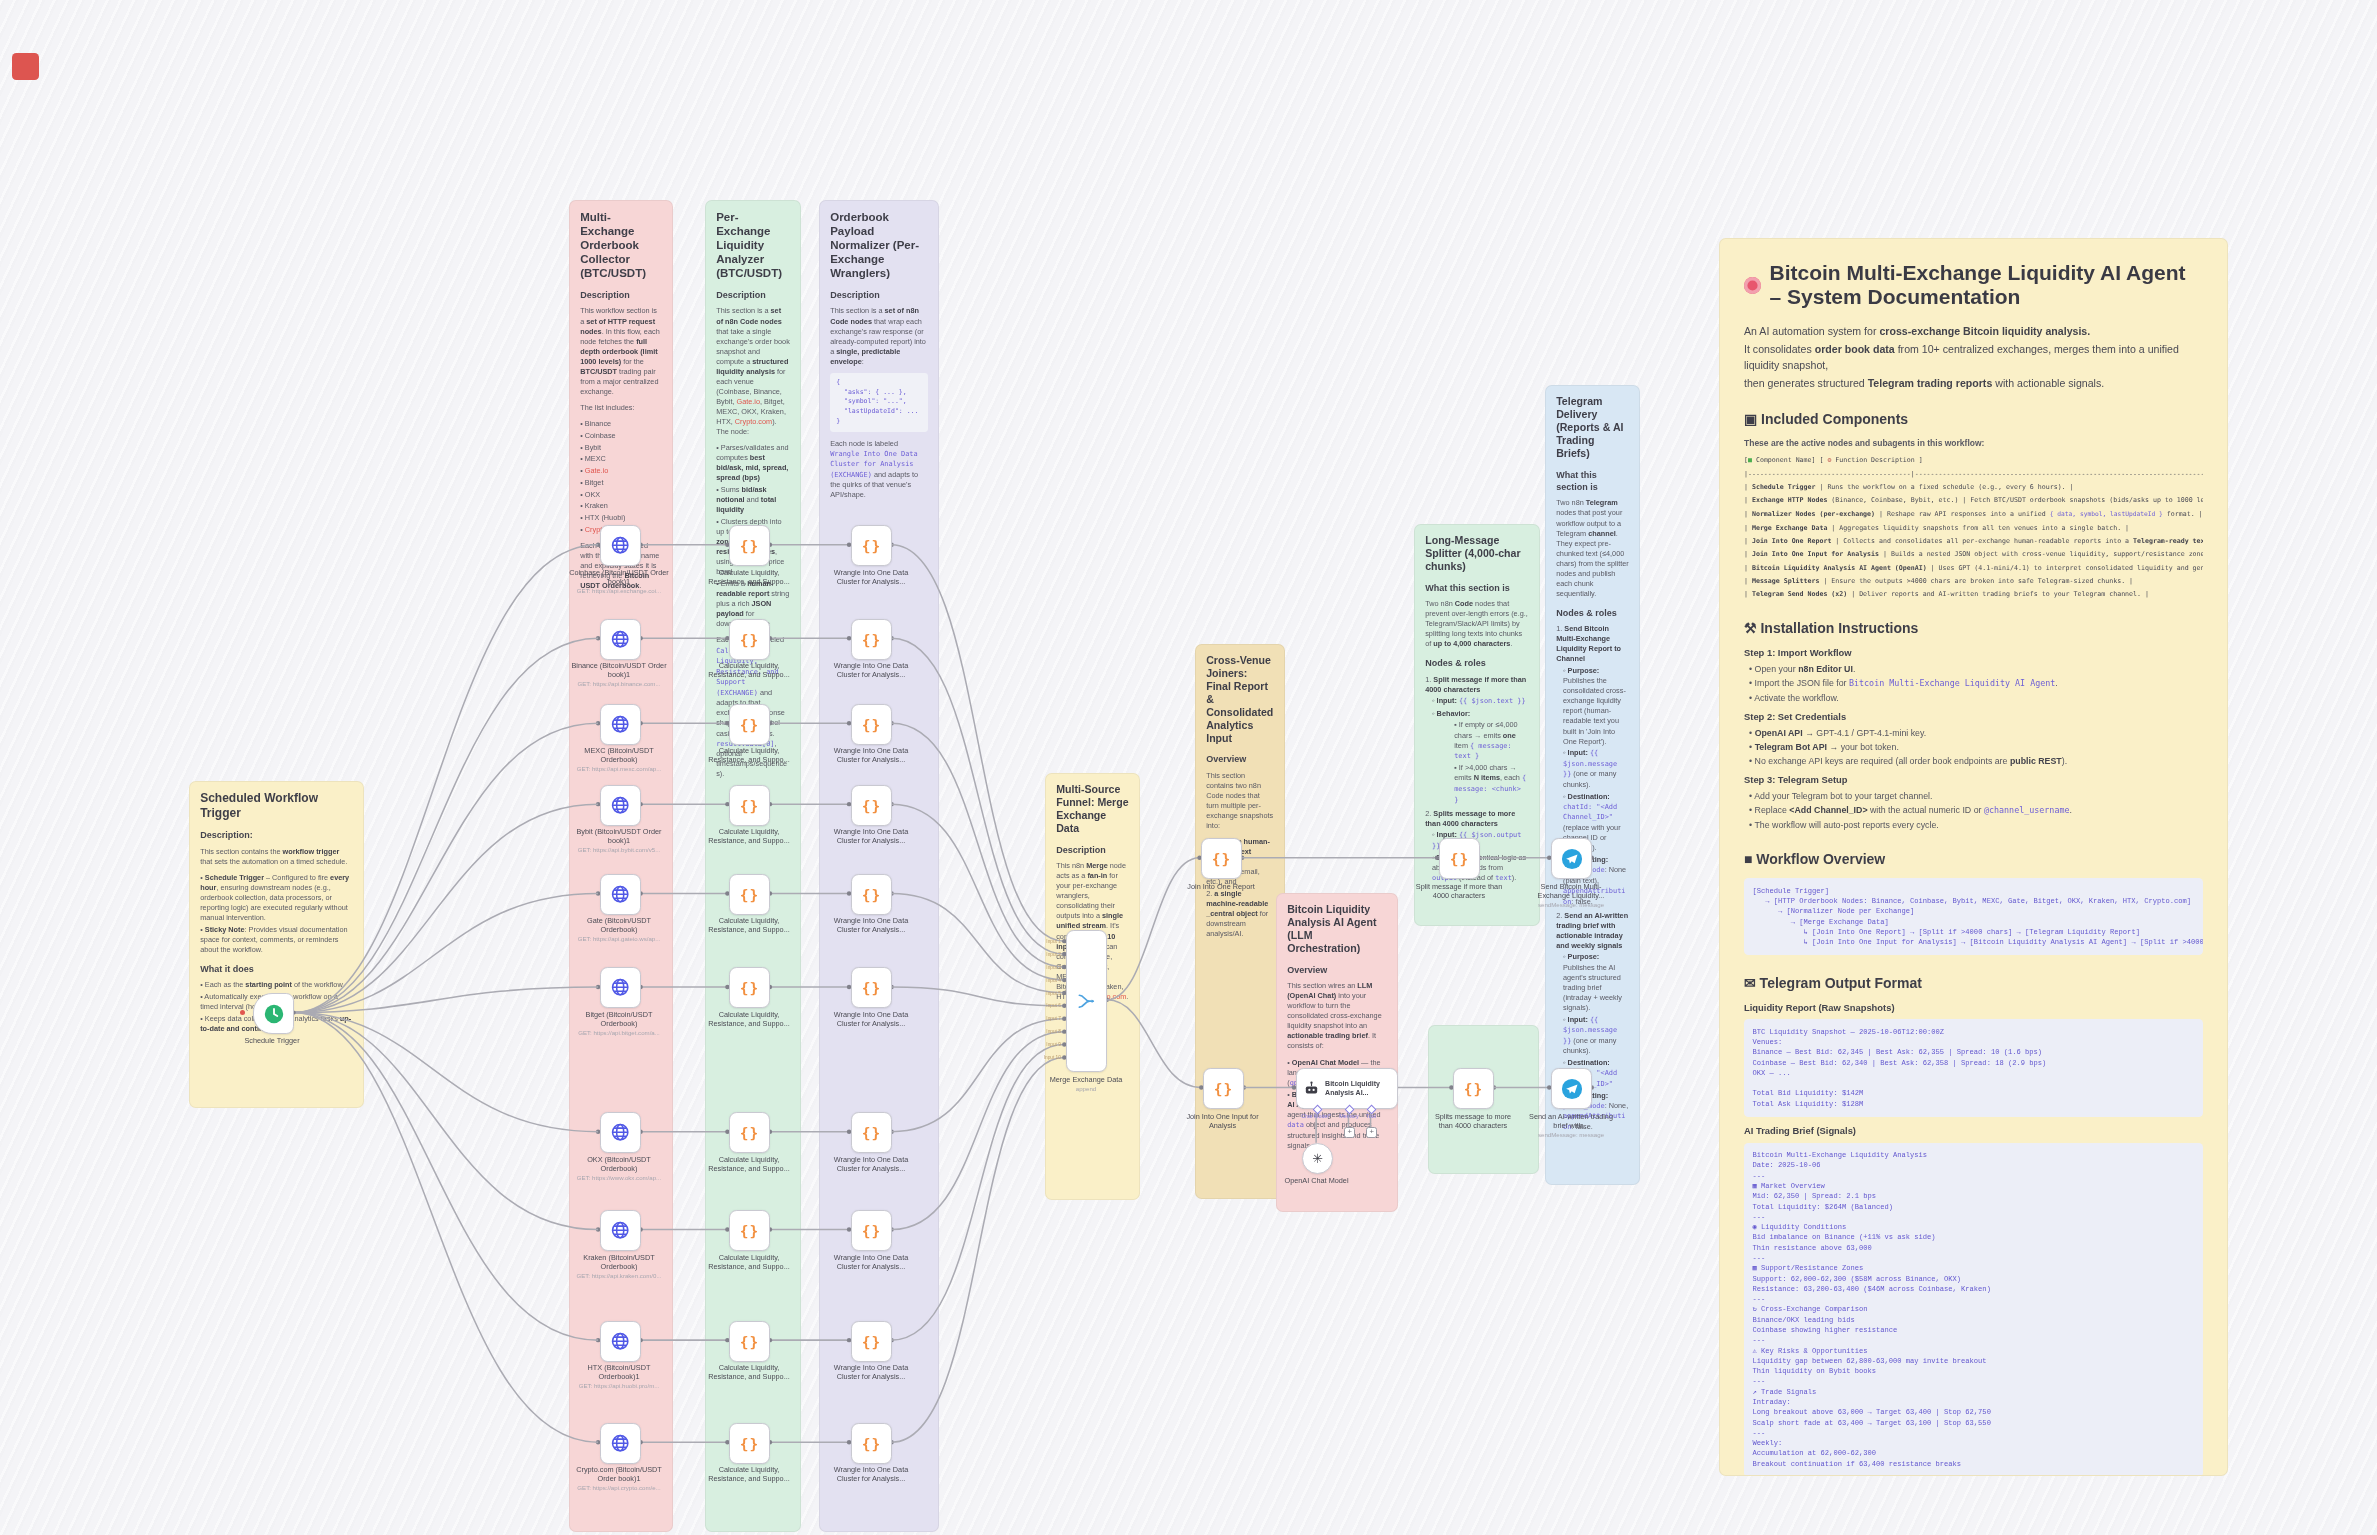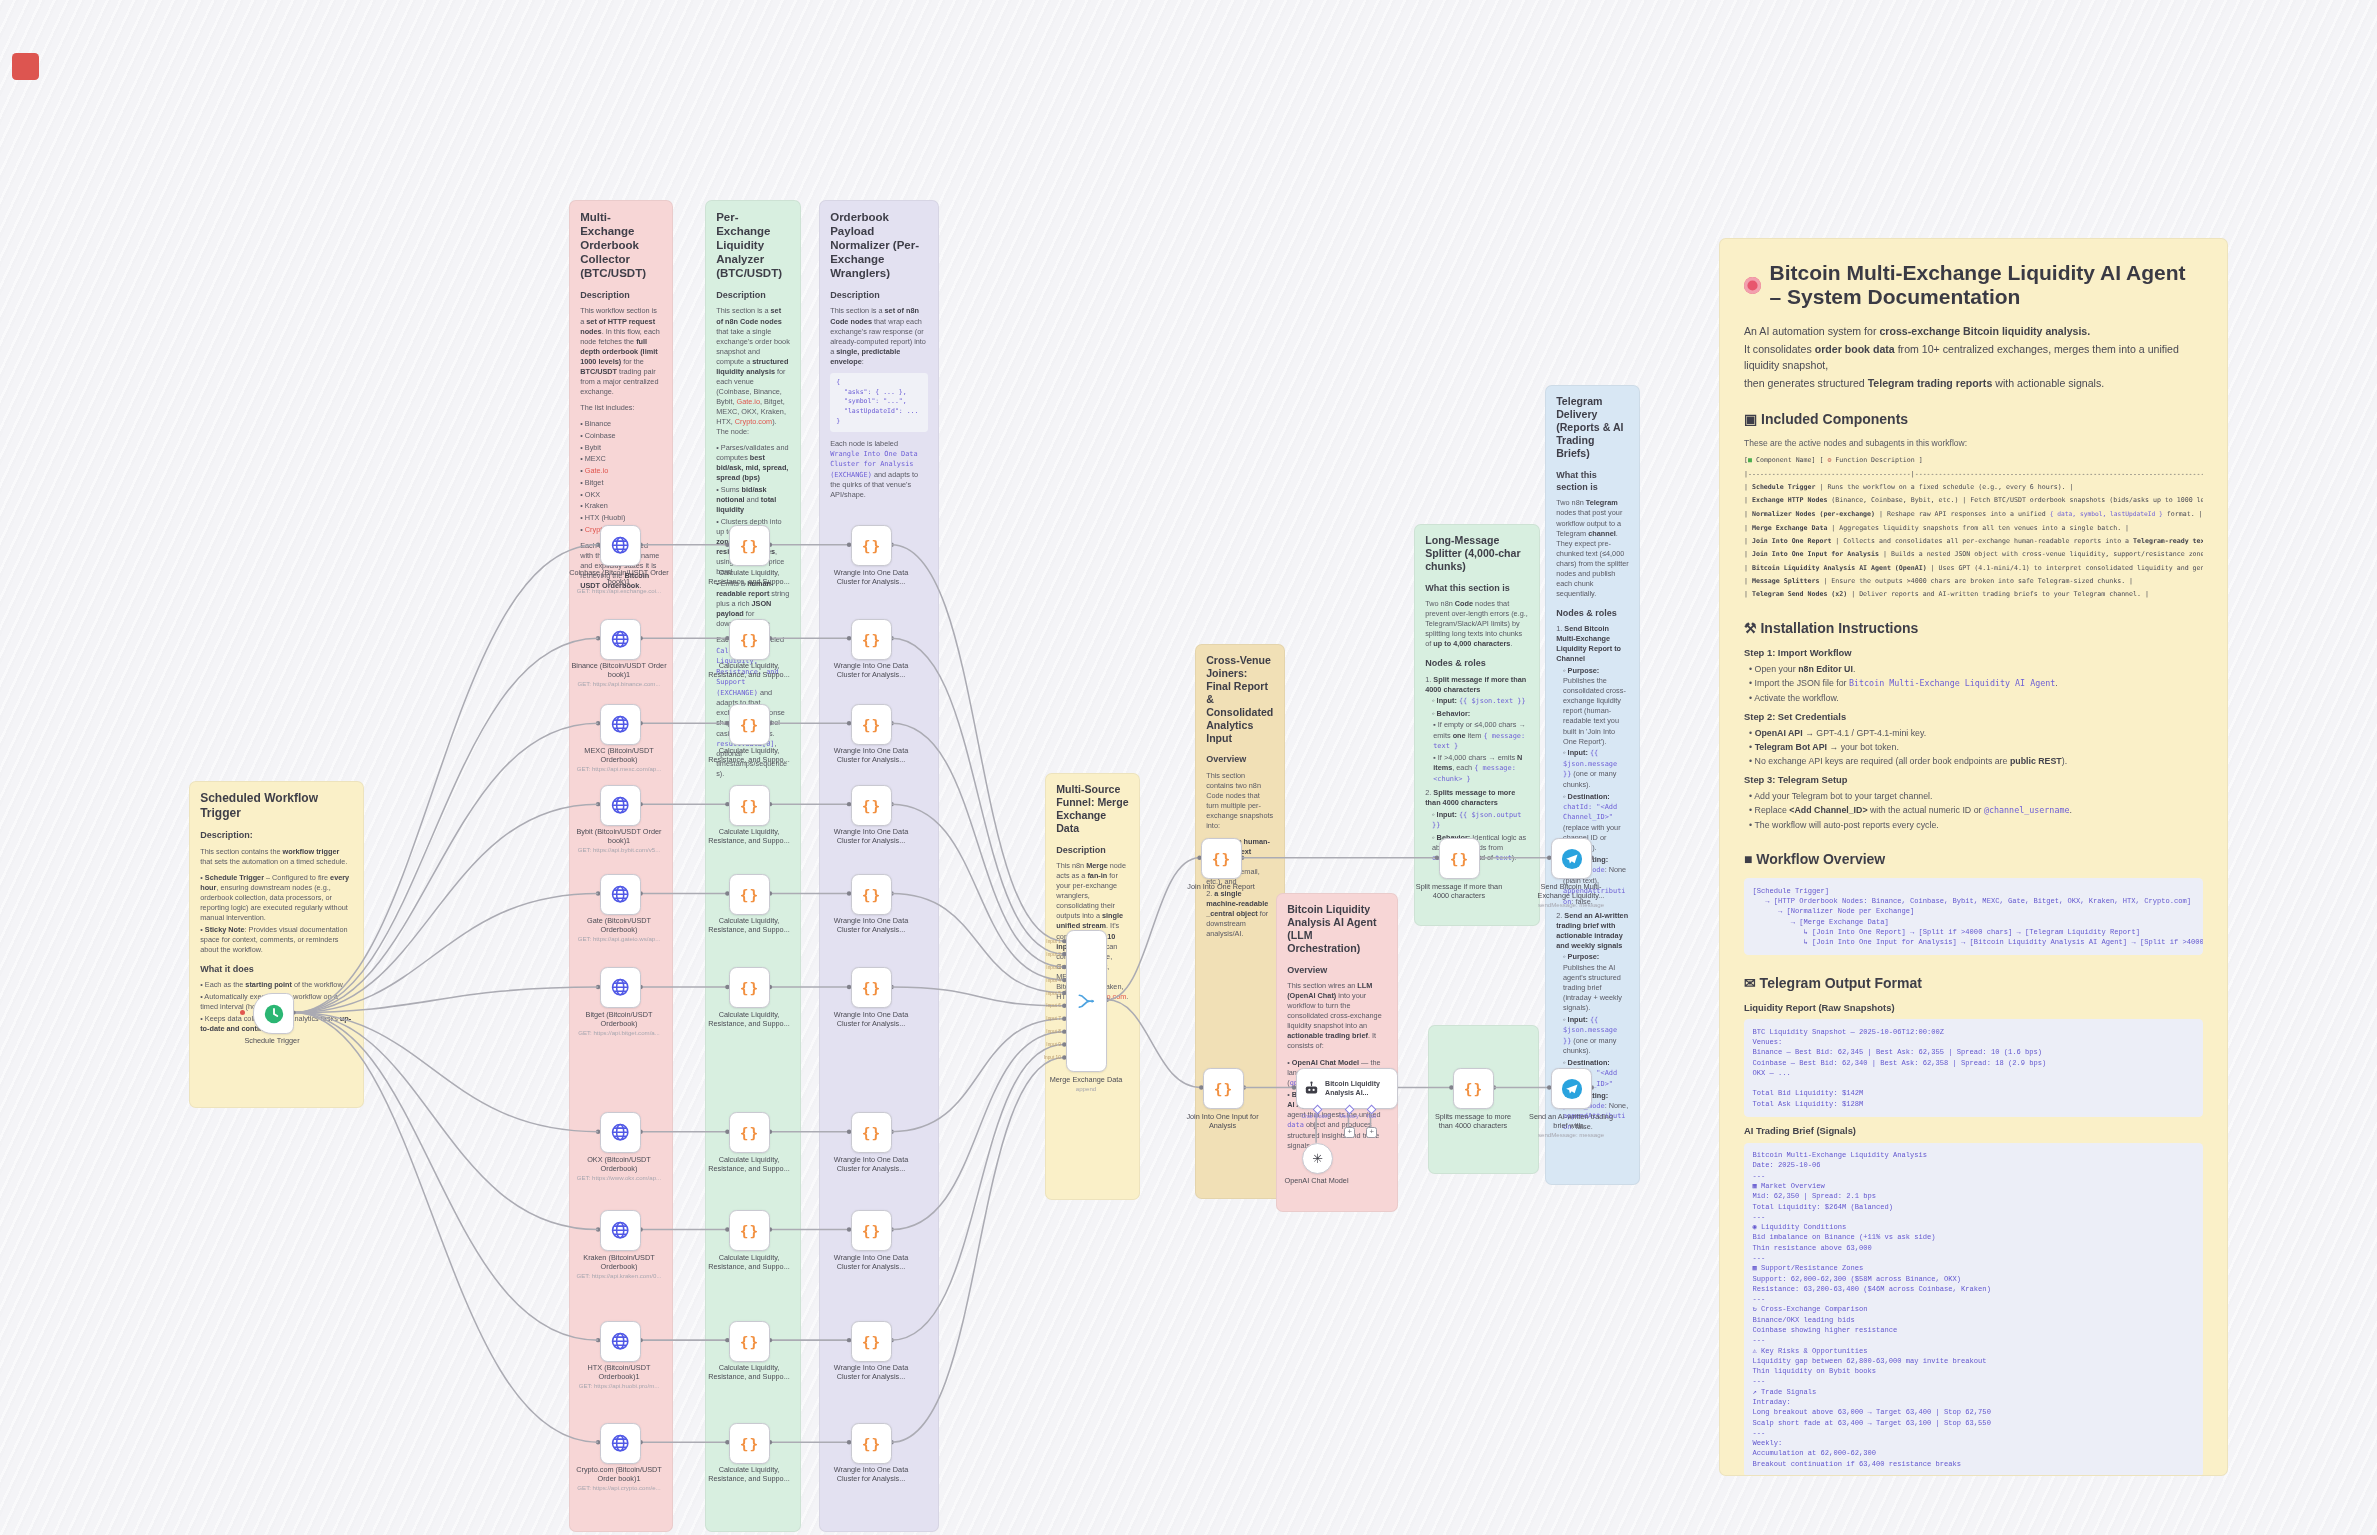--- a/index.html
+++ b/index.html
@@ -11,21 +11,21 @@
       #f4f4f7;}
   svg#wires{position:absolute;left:0;top:0;z-index:2;pointer-events:none;}
   .sticky{position:absolute;z-index:1;border-radius:6.8px;padding:9.4px 10.2px;box-sizing:border-box;
     overflow:hidden;border:0.9px solid rgba(0,0,0,0.05);}
   .stitle{font-weight:bold;color:#3e3e48;font-size:11.5px;line-height:1.22;margin:0 0 8.5px;}
   .blk{font-size:7.3px;color:#5a5a64;line-height:1.38;margin:0 0 3.4px;word-wrap:break-word;}
   .h{font-size:9px;font-weight:bold;color:#44444e;margin:7.7px 0 5.1px;}
   .p{margin:0 0 6px;}
   .li{margin:0 0 1.7px;}
   .i1{margin-left:6.8px;}
-  .i2{margin-left:8px;}
+  .i2{margin-left:29px;}
   .num{margin:3.4px 0 1.7px;}
   .b{font-weight:bold;color:#43434c;}
   .code{font-family:"DejaVu Sans Mono",monospace;color:#6d5fd6;font-size:0.95em;}
   pre.snip{background:#f0f1f7;border-radius:3.4px;padding:5.1px 6px;margin:0 0 6.8px;
     font-family:"DejaVu Sans Mono","DejaVu Sans",monospace;font-size:6.5px;line-height:1.5;color:#6d5fd6;overflow:hidden;}
   
   .yellow{background:#FAF0C8;}
   .pink{background:#F7D6D6;}
   .green{background:#D8EFE0;}
   .purple{background:#E3E1F1;}
@@ -48,21 +48,21 @@
   .pinlabel{position:absolute;z-index:4;font-size:5.4px;color:#8b80e0;transform:translateX(-50%);white-space:nowrap;}
   .reddot{position:absolute;z-index:4;width:5.1px;height:5.1px;border-radius:50%;background:#e0564f;}
   .redsquare{position:absolute;z-index:1;width:27px;height:27px;border-radius:4.3px;background:#dd5550;}
   
   .docs{padding:22px 24px;}
   .dtitle{font-size:21px;font-weight:bold;color:#3a3a44;margin:0 0 15.3px;display:flex;align-items:center;gap:8.5px;}
   .coin{width:17px;height:17px;border-radius:50%;background:#e8566e;display:inline-block;flex:0 0 auto;
     box-shadow:inset 0 0 0 3.4px #f2a0ae;}
   .dp{font-size:10.6px;color:#4a4a54;line-height:1.45;margin:0 0 2.6px;}
   .dh2{font-size:14px;font-weight:bold;color:#3e3e48;margin:19px 0 8.5px;}
-  .dsmall{font-size:8.5px;color:#5a5a64;margin:0 0 6.8px;}
+  .dsmall{font-size:8.5px;color:#5a5a64;margin:0 0 6.8px;font-weight:bold;}
   .dmono{font-family:"DejaVu Sans Mono","DejaVu Sans",monospace;font-size:6.6px;color:#4a4a54;
     white-space:nowrap;overflow:hidden;line-height:1.5;}
   .dstep{font-size:9.4px;font-weight:bold;color:#43434c;margin:6.8px 0 3.4px;}
   .dli{font-size:8.8px;color:#55555f;line-height:1.4;margin:0 0 1.7px 5.1px;}
   .dsub{font-size:9.4px;font-weight:bold;color:#43434c;margin:8.5px 0 4.3px;}
   .dpre{background:#eceef7;border-radius:4.3px;padding:7.7px 8.5px;margin:1.7px 0 8.5px;
     font-family:Liberation Mono, monospace;font-size:7.1px;line-height:1.45;color:#6358cf;
     white-space:pre;overflow:hidden;}
 </style>
 </head>

